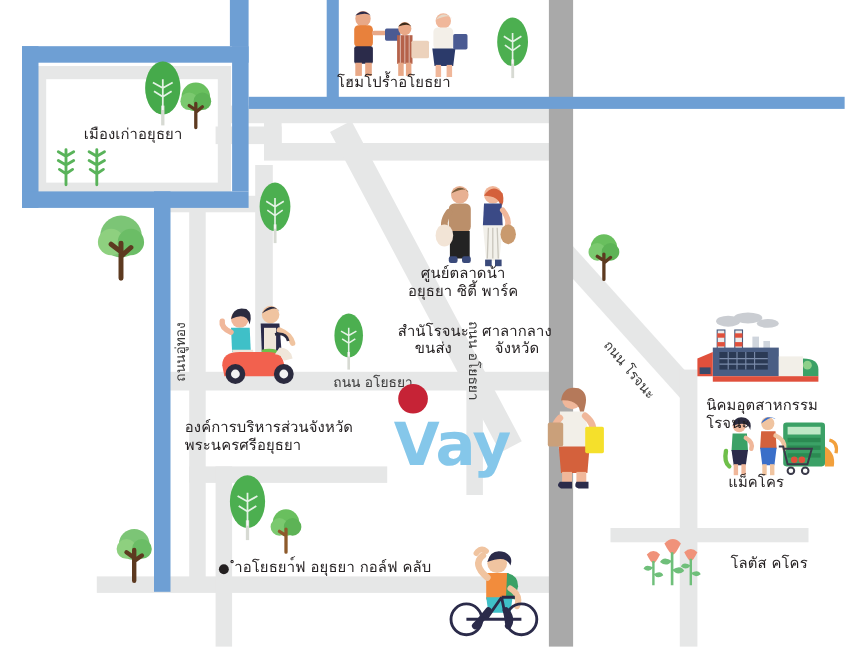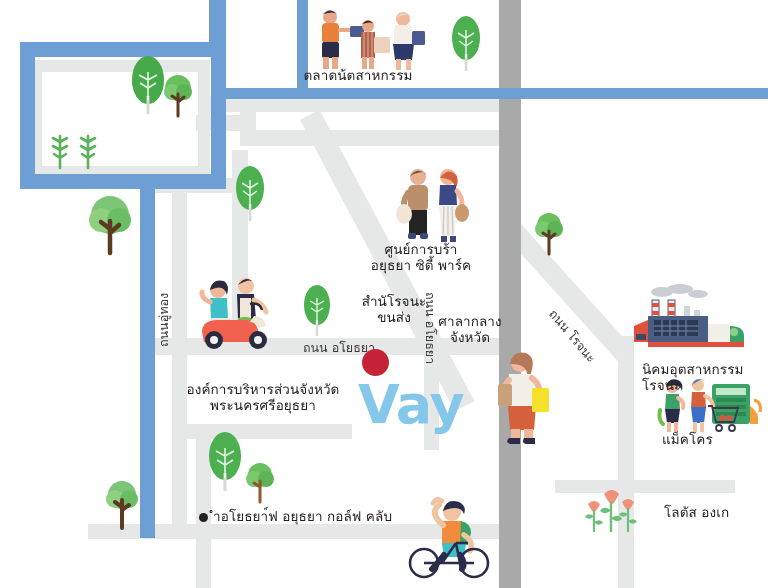--- a/index.html
+++ b/index.html
@@ -13,21 +13,21 @@
   .road{position:absolute;background:#e6e7e7;}
   .road-dark{position:absolute;background:#a9a9a9;}
   .river{position:absolute;background:#6e9fd4;}
   .parkfill{position:absolute;background:#ffffff;}
   .parkband{position:absolute;background:#e6e7e7;}
 
   
   .lbl{position:absolute;color:#231f20;font-size:13.5px;line-height:1.18;
        white-space:pre;letter-spacing:.1px;}
   .lbl.c{text-align:center;}
-  .lbl.r{text-align:center;}
+  .lbl.r{text-align:left;}
   .rd-lbl{position:absolute;color:#3b3b3b;font-size:12.5px;white-space:nowrap;}
 
   .vay-dot{position:absolute;width:27px;height:27px;border-radius:50%;background:#c62336;}
   .vay-word{position:absolute;font-family:"DejaVu Sans","Liberation Sans",sans-serif;
        font-weight:700;font-size:54px;color:#85c7ea;letter-spacing:-1px;line-height:1;}
   .bullet{position:absolute;width:9px;height:9px;border-radius:50%;background:#231f20;}
 
   svg{display:block;overflow:visible;}
   .ill{position:absolute;}
 </style>
@@ -378,35 +378,36 @@
       </g>
       <g>
         <path d="M44 14 q6 -6 12 0 q-4 8 -6 8 q-2 0 -6 -8z" fill="#f0927a"></path>
         <path d="M50 20 L50 44" stroke="#6fbf7a" stroke-width="2.2"></path>
         <path d="M50 26 q-7 -4 -9 1 q5 4 9 -1z" fill="#6fbf7a"></path>
         <path d="M50 33 q7 -4 9 1 q-5 4 -9 -1z" fill="#6fbf7a"></path>
       </g>
     </svg>
   </div>
 
-  <div class="lbl c" style="left:278px;top:68px;width:160px;">ตลาดน้ตสาหกรรม</div>
-  <div class="lbl c" style="left:356px;top:242px;width:130px;">ศูนย์การบร้า
+  <div class="lbl c" style="left:46px;top:115px;width:150px;">เมืองเก่าอยุธยา</div>
+  <div class="lbl c" style="left:278px;top:68px;width:160px;">โฮมโปร้ำอโยธยา</div>
+  <div class="lbl c" style="left:356px;top:242px;width:130px;">ศูนย์ตลาดน้า
 อยุธยา ซิตี้ พาร์ค</div>
   <div class="lbl c" style="left:352px;top:294px;width:84px;">สำนัโรจนะ
 ขนส่ง</div>
-  <div class="lbl c" style="left:428px;top:294px;width:84px;margin-top:20px;">ศาลากลาง
+  <div class="lbl c" style="left:428px;top:294px;width:84px;">ศาลากลาง
 จังหวัด</div>
   <div class="lbl r" style="left:168px;top:382px;width:190px;">องค์การบริหารส่วนจังหวัด
 พระนครศรีอยุธยา</div>
   <div class="bullet" style="left:199px;top:513px;"></div>
   <div class="lbl" style="left:213px;top:509px;">ำอโยธยา์ฟ อยุธยา กอล์ฟ คลับ</div>
   <div class="lbl" style="left:642px;top:362px;width:126px;">นิคมอุตสาหกรรม
 โรจนะ</div>
   <div class="lbl" style="left:662px;top:432px;">แม็คโคร</div>
-  <div class="lbl" style="left:664px;top:505px;">โลตัส องเก</div>
+  <div class="lbl" style="left:664px;top:505px;">โลตัส คโคร</div>
 
   <div class="rd-lbl" style="left:303px;top:338px;">ถนน อโยธยา</div>
   <div class="rd-lbl" style="left:440px;top:292px;transform:rotate(90deg);transform-origin:left top;">ถนน อโยธยา</div>
   <div class="rd-lbl" style="left:559px;top:305px;transform:rotate(50deg);transform-origin:left top;">ถนน โรจนะ</div>
   <div class="rd-lbl" style="left:154px;top:347px;transform:rotate(-90deg);transform-origin:left top;">ถนนอู่ทอง</div>
 
   <div class="vay-dot" style="left:362px;top:349px;"></div>
   <div class="vay-word" style="left:358px;top:378px;">Vay</div>
 
 </div>

